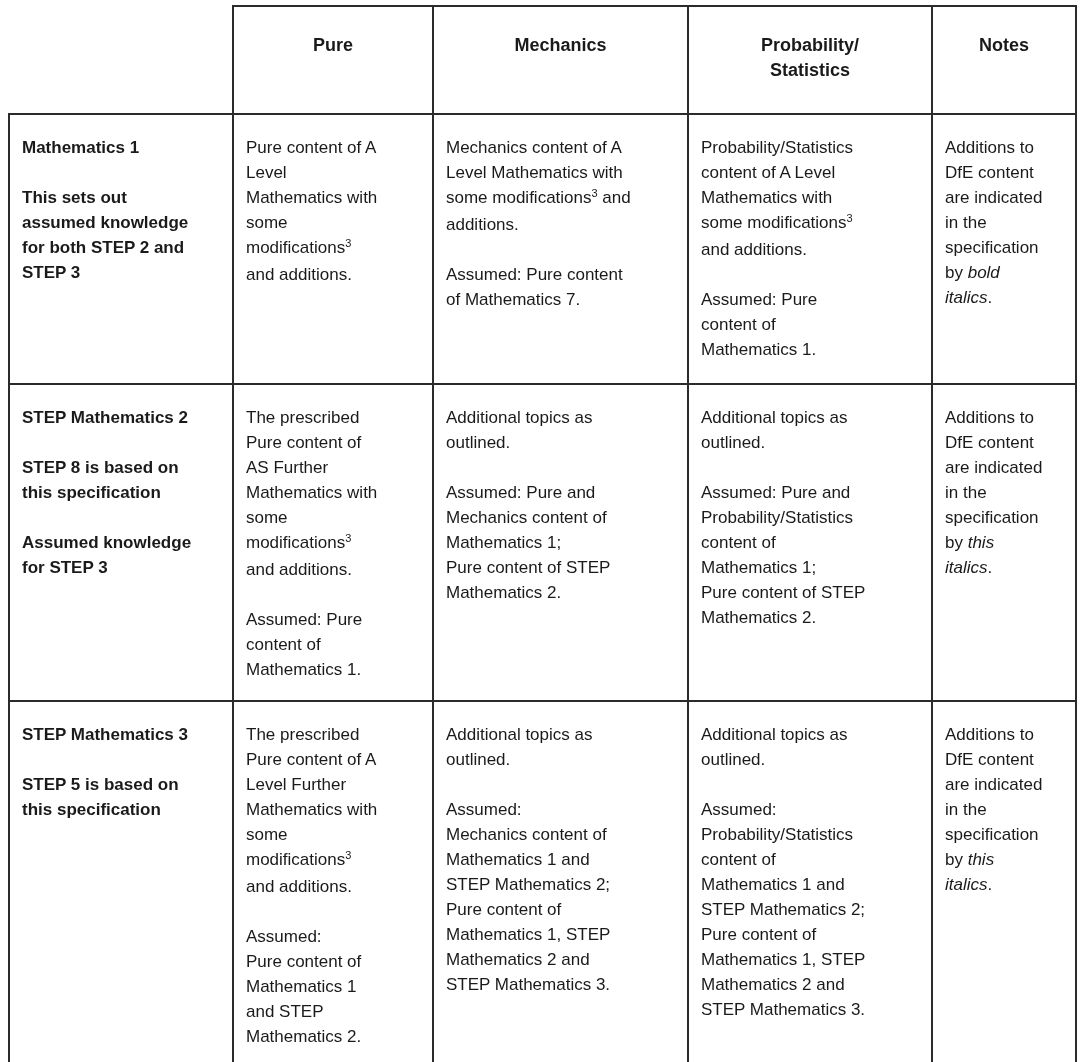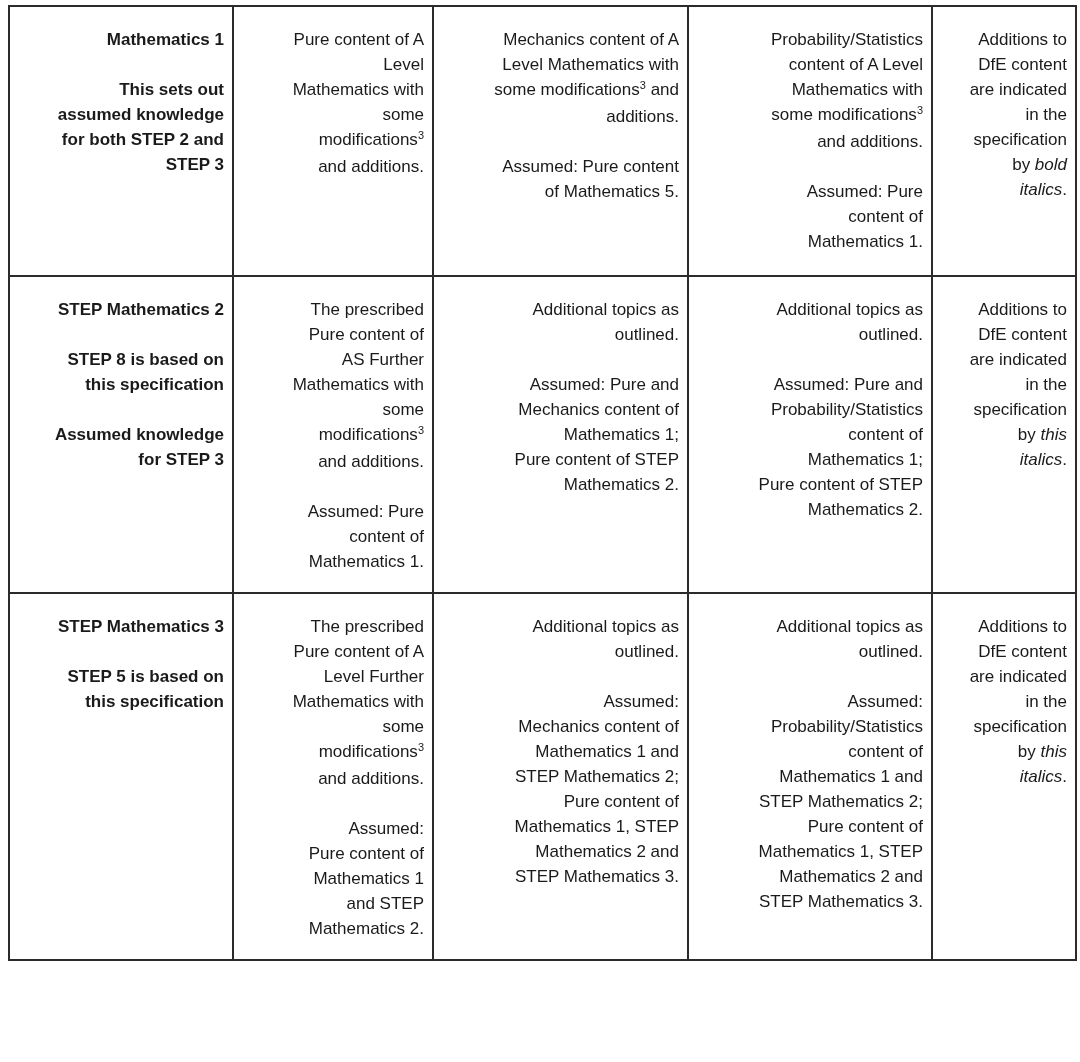--- a/index.html
+++ b/index.html
@@ -17,21 +17,21 @@
     width: 1067px;
     border-collapse: collapse;
     table-layout: fixed;
   }
   table.spec th, table.spec td {
     border: 2px solid #2b2b2b;
     vertical-align: top;
     font-size: 17px;
     line-height: 25px;
     padding: 20px 8px 18px 12px;
-    text-align: right;
+    text-align: left;
   }
   
   table.spec th.blank { border: none; background: transparent; }
   table.spec th.colhead {
     font-weight: bold;
     font-size: 18px;
     text-align: center;
     padding: 26px 6px 8px 6px;
     height: 108px;
   }
@@ -51,20 +51,28 @@
 <div class="page">
   <table class="spec">
     <colgroup>
       <col style="width:224px">
       <col style="width:200px">
       <col style="width:255px">
       <col style="width:244px">
       <col style="width:144px">
     </colgroup>
     <tbody>
+        <tr>
+      <th class="blank"></th>
+      <th class="colhead prewrap">Pure</th>
+      <th class="colhead prewrap">Mechanics</th>
+      <th class="colhead prewrap">Probability/
+Statistics</th>
+      <th class="colhead prewrap">Notes</th>
+    </tr>
     <tr class="r1">
       <td class="rowlabel">
             <p class="para"><span>Mathematics 1</span></p>
             <p class="para"><span>This sets out
 assumed knowledge
 for both STEP 2 and
 STEP 3</span></p>
           </td>
       <td>
             <p class="para"><span>Pure content of A
@@ -73,21 +81,21 @@
 some
 modifications</span><span class="sup">3</span><span>
 and additions.</span></p>
           </td>
       <td>
             <p class="para"><span>Mechanics content of A
 Level Mathematics with
 some modifications</span><span class="sup">3</span><span> and
 additions.</span></p>
             <p class="para"><span>Assumed: Pure content
-of Mathematics 5.</span></p>
+of Mathematics 7.</span></p>
           </td>
       <td>
             <p class="para"><span>Probability/Statistics
 content of A Level
 Mathematics with
 some modifications</span><span class="sup">3</span><span>
 and additions.</span></p>
             <p class="para"><span>Assumed: Pure
 content of
 Mathematics 1.</span></p>

